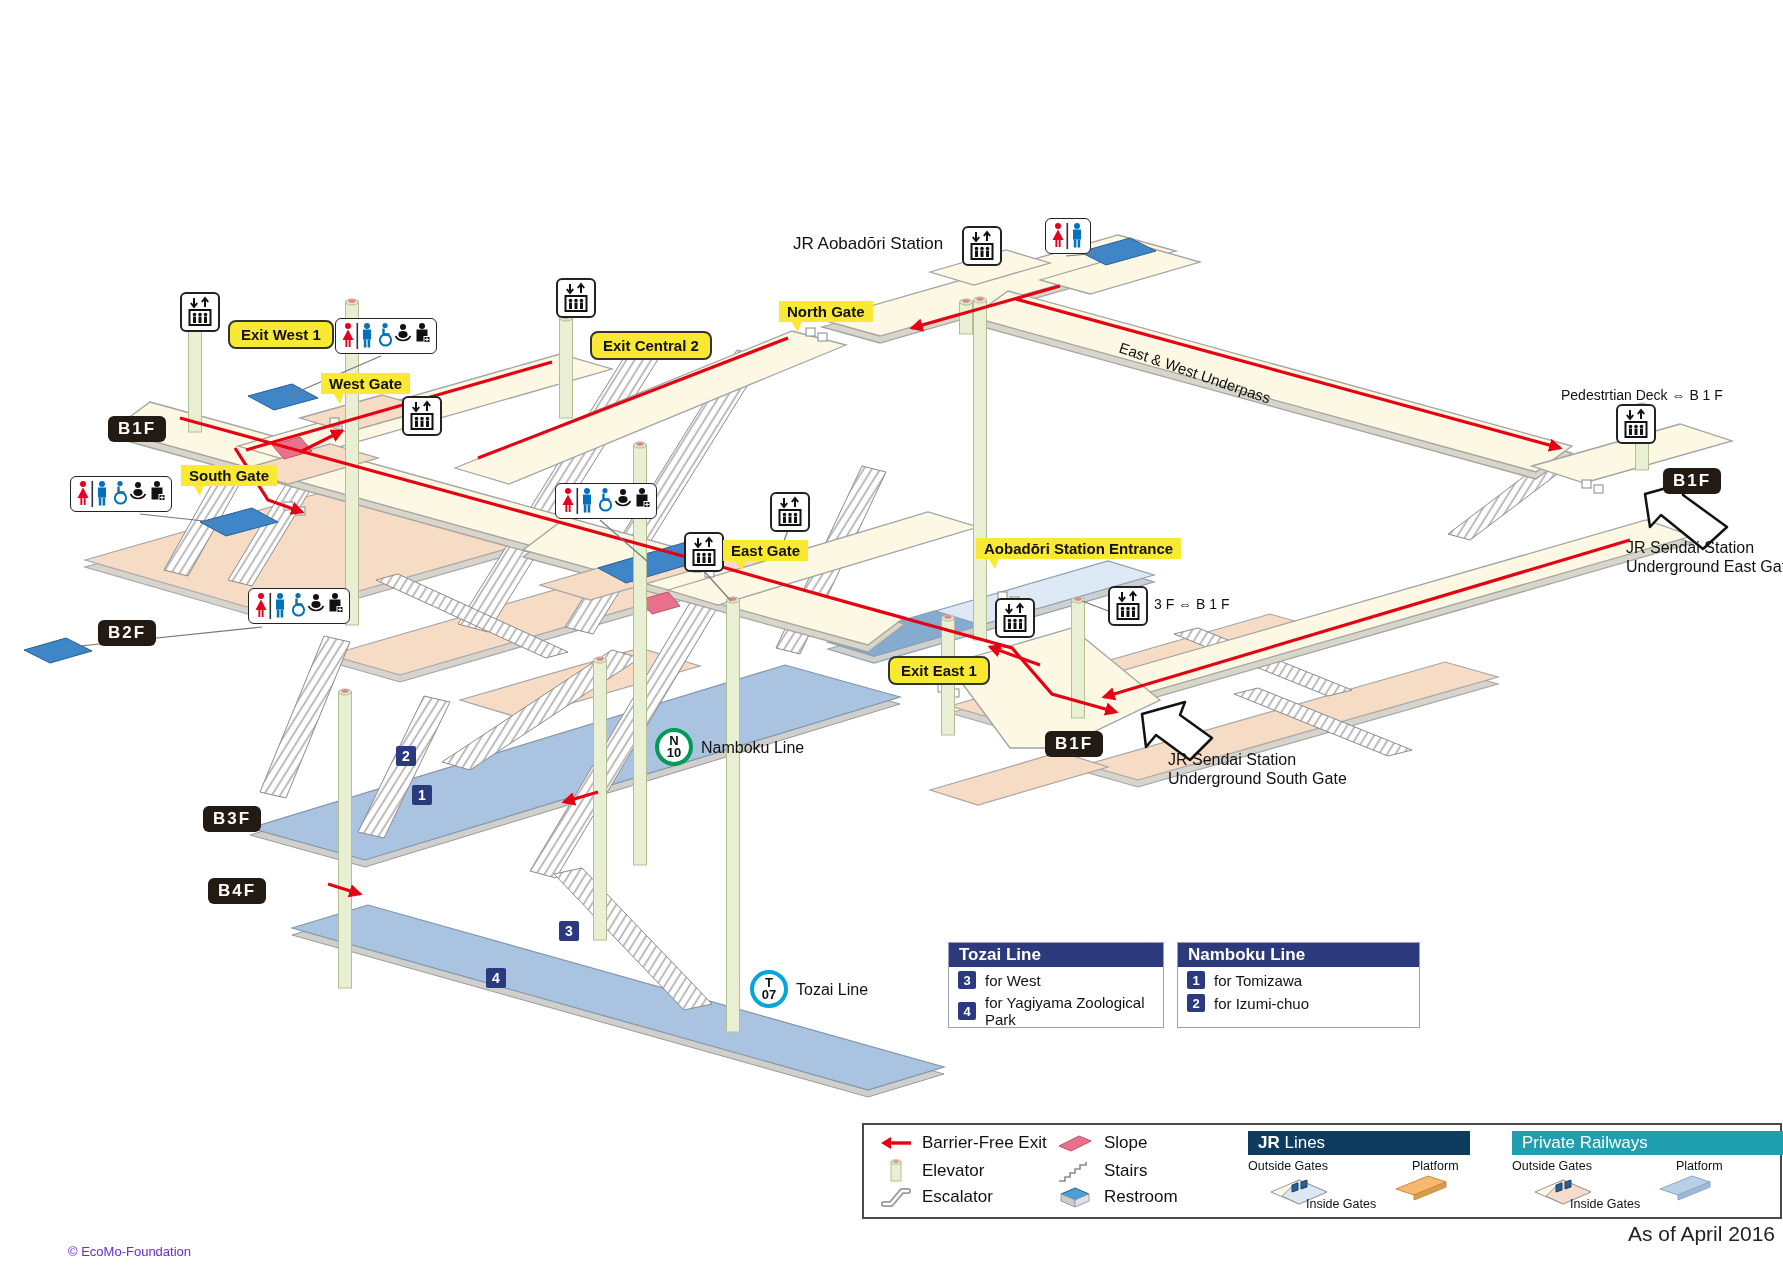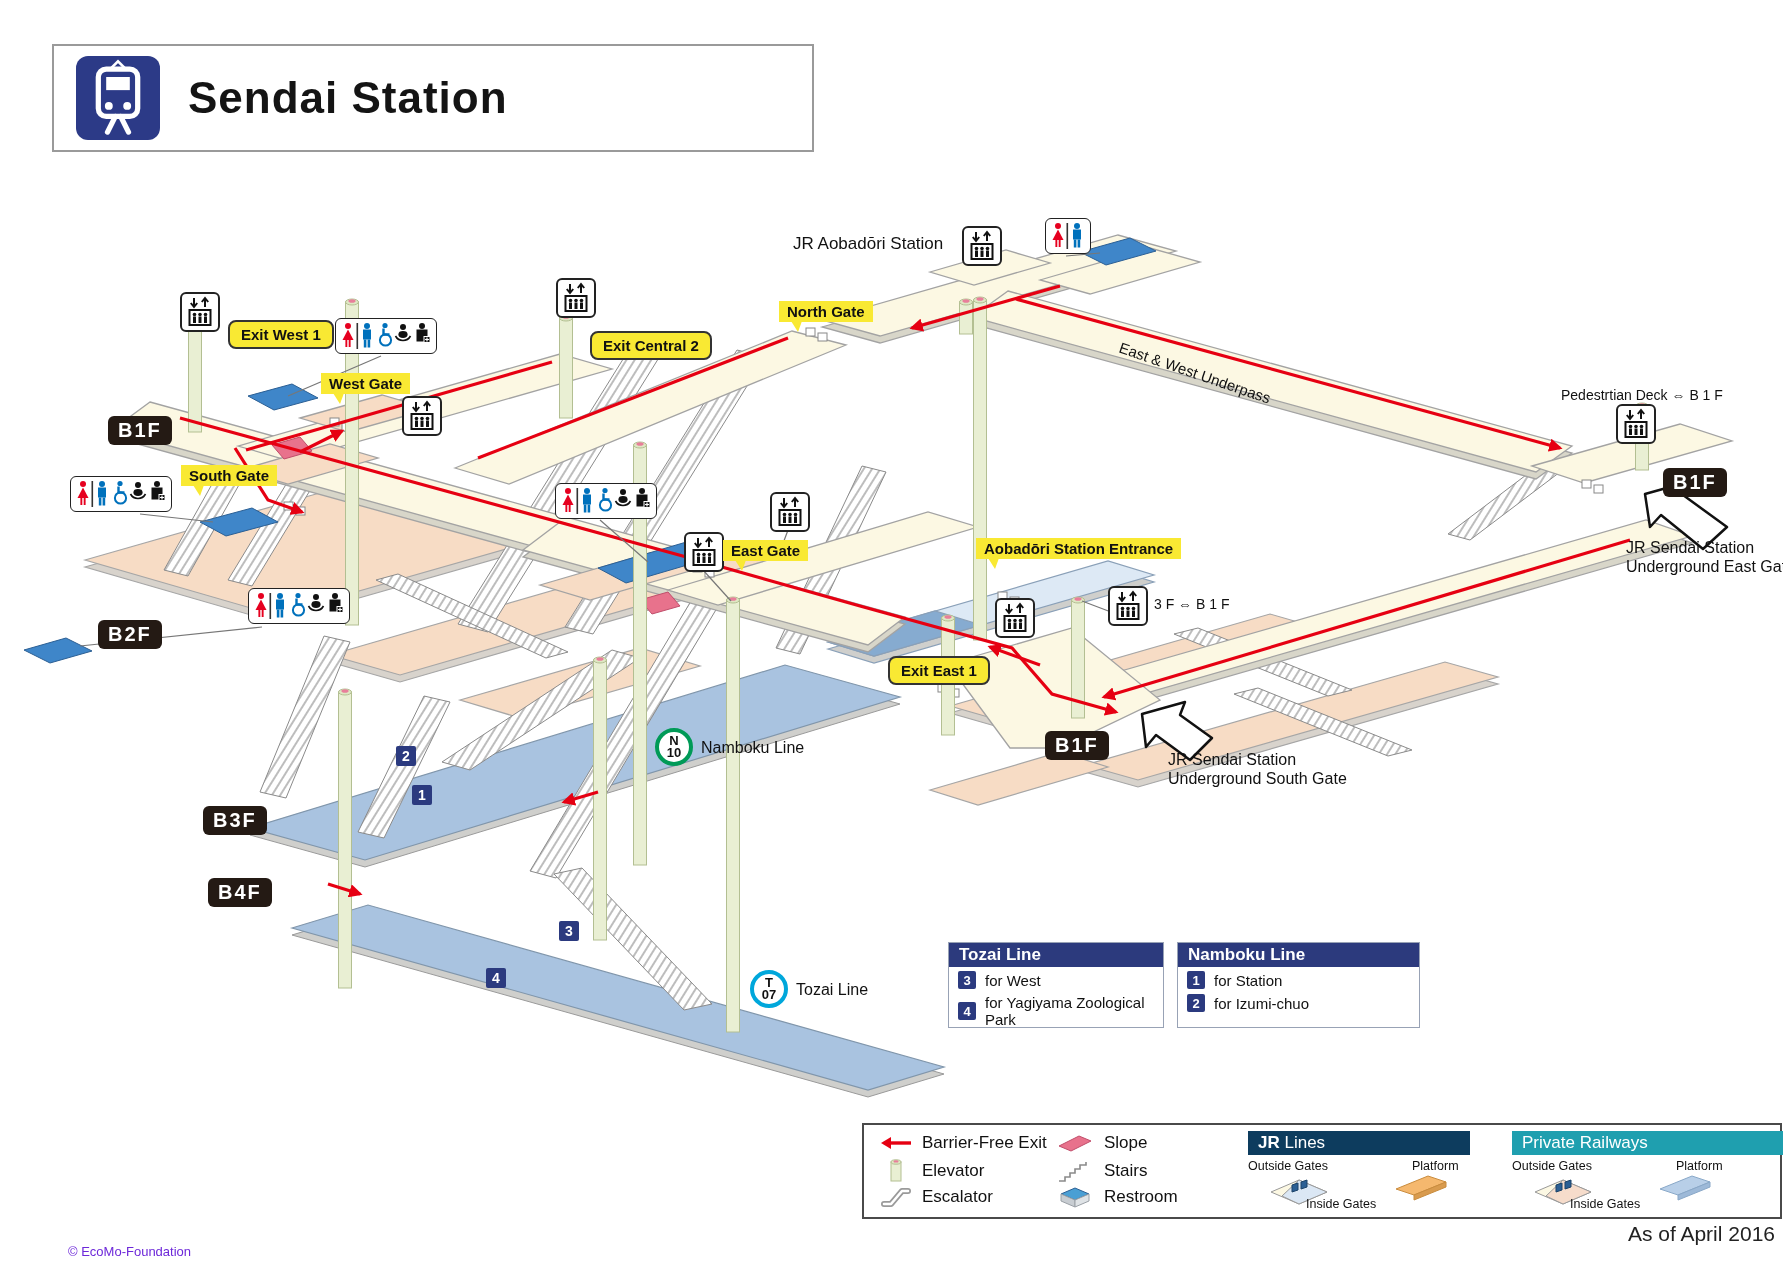--- a/index.html
+++ b/index.html
@@ -7,21 +7,21 @@
   .stage svg.map{position:absolute;left:0;top:0;}
   
   .titlebox{position:absolute;left:52px;top:44px;width:758px;height:104px;border:2px solid #9a9a9a;background:#fff;display:flex;align-items:center;}
   .trainlogo{width:84px;height:84px;margin-left:22px;border-radius:12px;background:#2c3a87;flex:none;}
   .titletext{margin-left:28px;font-size:44px;font-weight:700;color:#141414;letter-spacing:1px;}
   
   .yl{position:absolute;background:#f9e933;font-weight:700;font-size:15px;color:#111;padding:2px 8px;white-space:nowrap;z-index:30;}
   .yl.b{border:2px solid #333;border-radius:8px;padding:4px 11px;}
   .yl.p::after{content:"";position:absolute;left:12px;bottom:-10px;border-style:solid;border-width:11px 4px 0 7px;border-color:#f9e933 transparent transparent transparent;}
   
-  .fbadge{position:absolute;background:#241a14;color:#fff;font-weight:700;font-size:20px;padding:3px 10px;border-radius:6px;letter-spacing:2px;z-index:30;}
+  .fbadge{position:absolute;background:#241a14;color:#fff;font-weight:700;font-size:17px;padding:3px 10px;border-radius:6px;letter-spacing:2px;z-index:30;}
   
   .nb{position:absolute;width:20px;height:20px;background:#2b3a7f;color:#fff;font-weight:700;font-size:14px;display:flex;align-items:center;justify-content:center;z-index:30;border-radius:2px;}
   
   .t{position:absolute;font-size:16px;color:#111;white-space:nowrap;z-index:30;}
   .t.small{font-size:14px;}
   .t.two{line-height:19px;}
   
   .lc{position:absolute;width:38px;height:38px;border-radius:50%;background:#fff;display:flex;flex-direction:column;align-items:center;justify-content:center;font-weight:700;font-size:13px;line-height:12px;color:#111;z-index:30;box-sizing:border-box;}
   .lc.nline{border:4px solid #009a57;}
   .lc.tline{border:4px solid #00a7db;}
@@ -227,33 +227,20 @@
       <line x1="381" y1="356" x2="288" y2="396"></line>
       <line x1="140" y1="514" x2="213" y2="522"></line>
       <line x1="600" y1="520" x2="648" y2="562"></line>
       <line x1="262" y1="627" x2="80" y2="646"></line>
       <line x1="1066" y1="256" x2="1100" y2="253"></line>
     </g>
 
     <text transform="translate(1118,352) rotate(19)" font-size="15" fill="#111">East &amp; West Underpass</text>
   </svg>
 
-  <div class="titlebox">
-    <div class="trainlogo">
-      <svg viewBox="0 0 64 64" width="84" height="84">
-        <rect x="17" y="10" width="30" height="36" rx="6" fill="none" stroke="#fff" stroke-width="4"></rect>
-        <rect x="23" y="16" width="18" height="10" fill="#fff"></rect>
-        <circle cx="25" cy="38" r="3" fill="#fff"></circle>
-          <circle cx="39" cy="38" r="3" fill="#fff"></circle>
-        <path d="M24 58 L30 46 M40 58 L34 46" stroke="#fff" stroke-width="4" stroke-linecap="round"></path>
-        <path d="M26 10 L32 4 L38 10" fill="none" stroke="#fff" stroke-width="2"></path>
-      </svg>
-    </div>
-    <div class="titletext">Sendai Station</div>
-  </div>
 
   <div class="fbadge" style="left:108px;top:416px">B1F</div>
   <div class="fbadge" style="left:98px;top:620px">B2F</div>
   <div class="fbadge" style="left:203px;top:806px">B3F</div>
   <div class="fbadge" style="left:208px;top:878px">B4F</div>
   <div class="fbadge" style="left:1663px;top:468px">B1F</div>
   <div class="fbadge" style="left:1045px;top:731px">B1F</div>
 
   <div class="yl b" style="left:228px;top:320px">Exit West 1</div>
   <div class="yl p" style="left:321px;top:373px">West Gate</div>
@@ -576,21 +563,21 @@
     </div>
     <div class="row">
       <span class="nbx">4</span>
       <span>for Yagiyama Zoological Park</span>
     </div>
   </div>
   <div class="lbox" style="left:1177px;top:942px;width:241px;height:84px">
     <div class="hd">Namboku Line</div>
     <div class="row">
       <span class="nbx">1</span>
-      <span>for Station</span>
+      <span>for Tomizawa</span>
     </div>
     <div class="row">
       <span class="nbx">2</span>
       <span>for Izumi-chuo</span>
     </div>
   </div>
 
   <div class="legend">
 
     <div class="litem" style="left:16px;top:8px">

